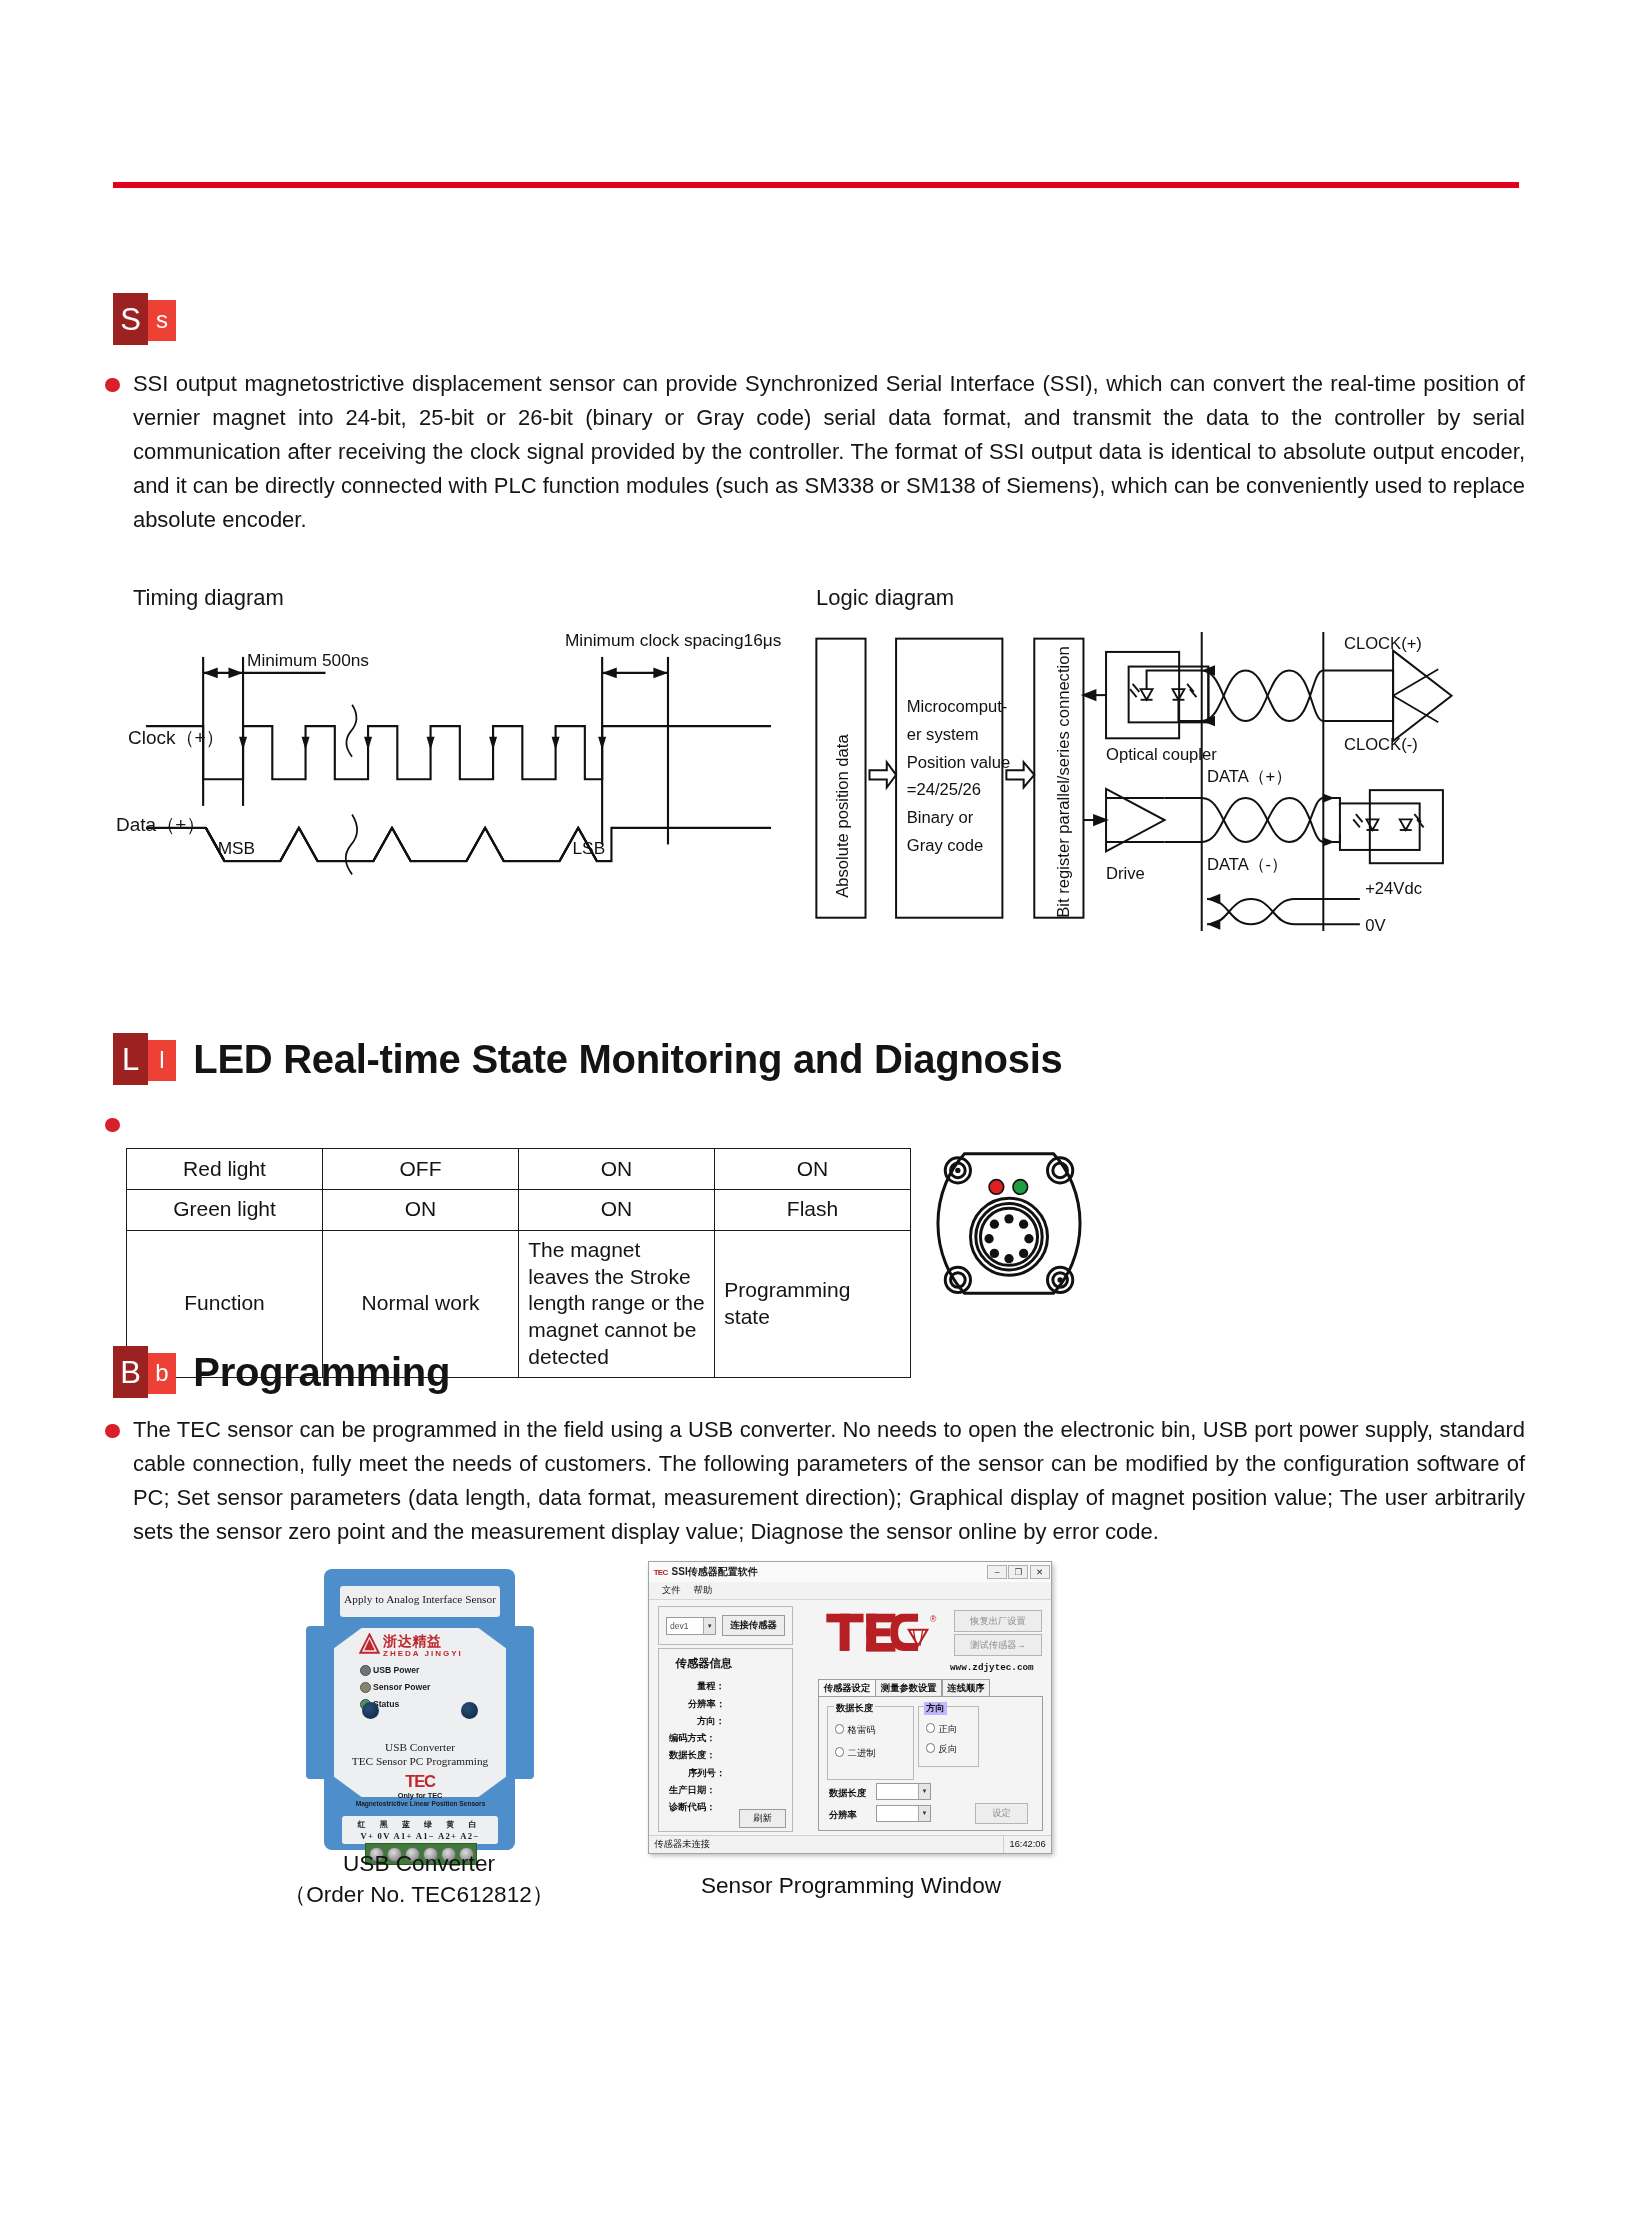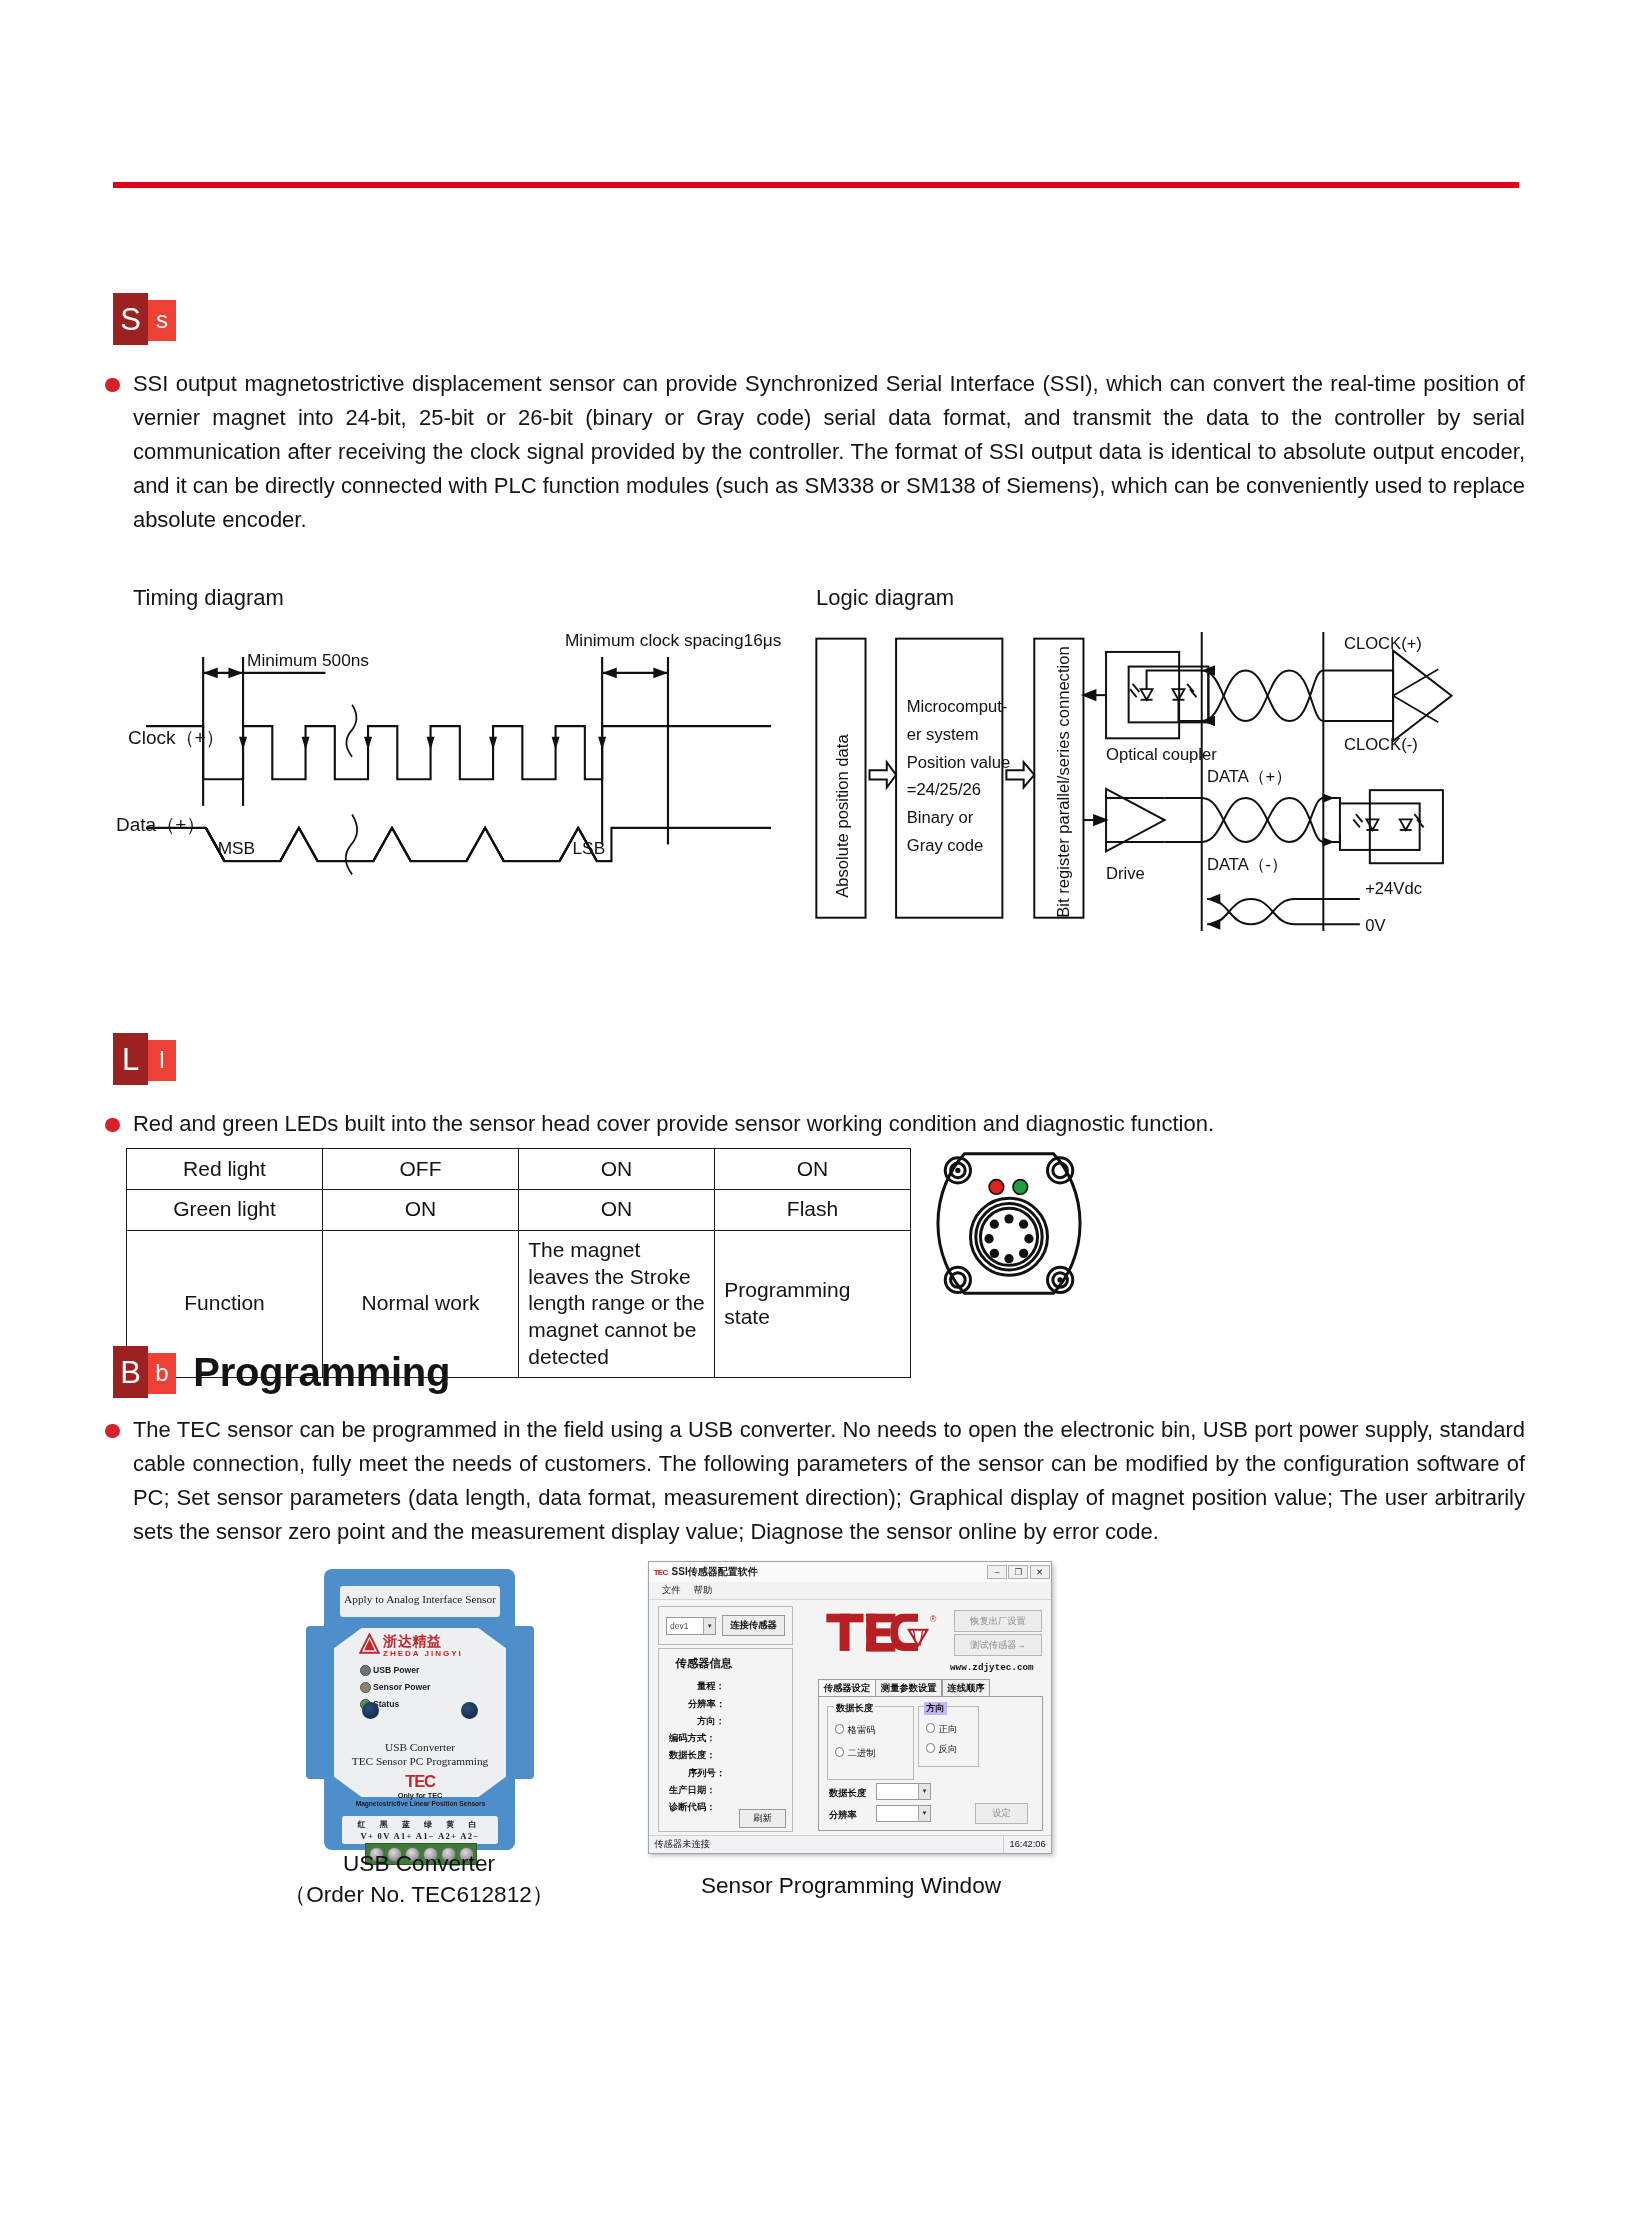--- a/index.html
+++ b/index.html
@@ -272,25 +272,25 @@
       <text x="148" y="288">Binary or</text>
       <text x="148" y="330">Gray code</text>
     </g>
   </svg>
 
   <div class="sec-head" style="left:113px;top:1033px;">
     <div class="badge-wrap">
       <div class="badge-dark">L</div>
       <div class="badge-light">l</div>
     </div>
+    <div class="sec-title">LED Real-time State Monitoring and Diagnosis</div>
   </div>
 
   <div class="bullet-para" style="left:105px;top:1107px;width:1330px;">
     <div class="bullet-dot"></div>
-    <div class="para-text nojust">Red and green LEDs built into the sensor head cover provide sensor working condition and diagnostic function.</div>
   </div>
 
   <table class="led-table" style="left:126px;top:1148px;width:785px;">
     <tbody>
         <tr>
       <td class="lbl">Red light</td>
       <td>OFF</td>
       <td>ON</td>
       <td>ON</td>
     </tr>

